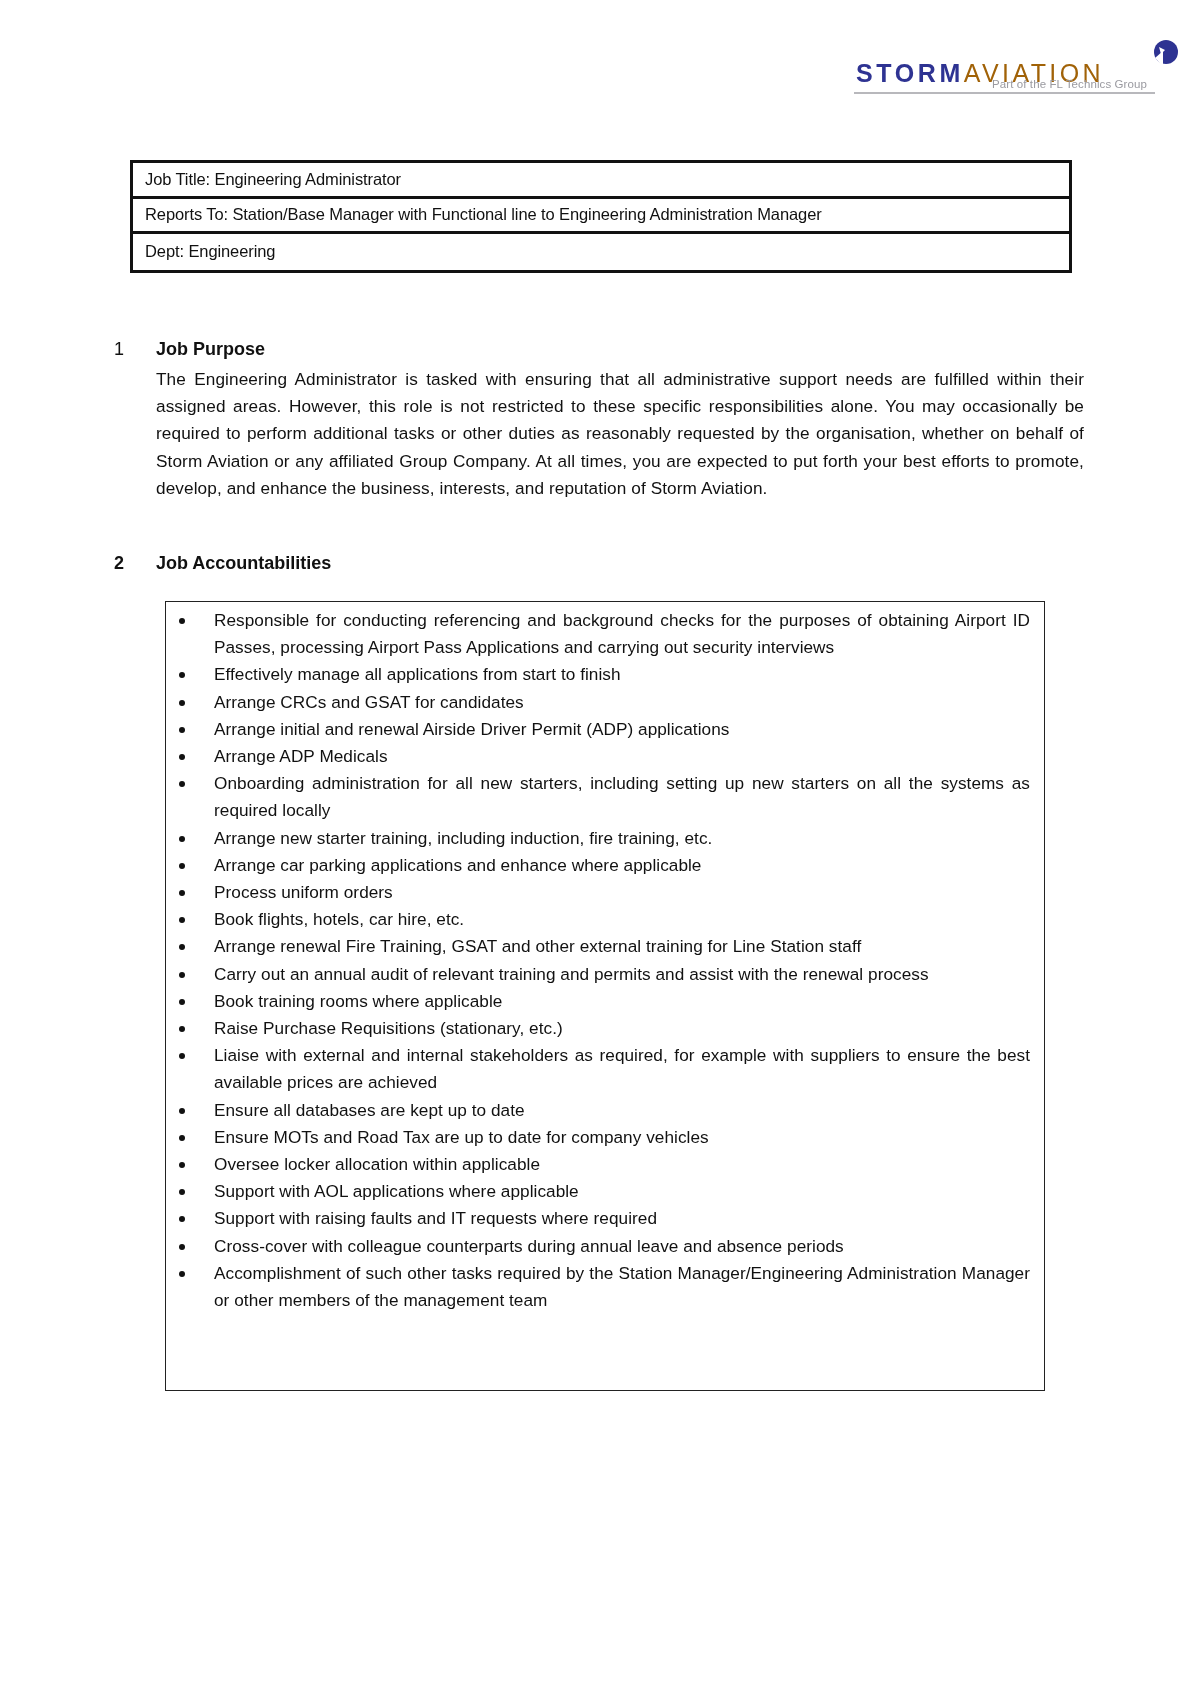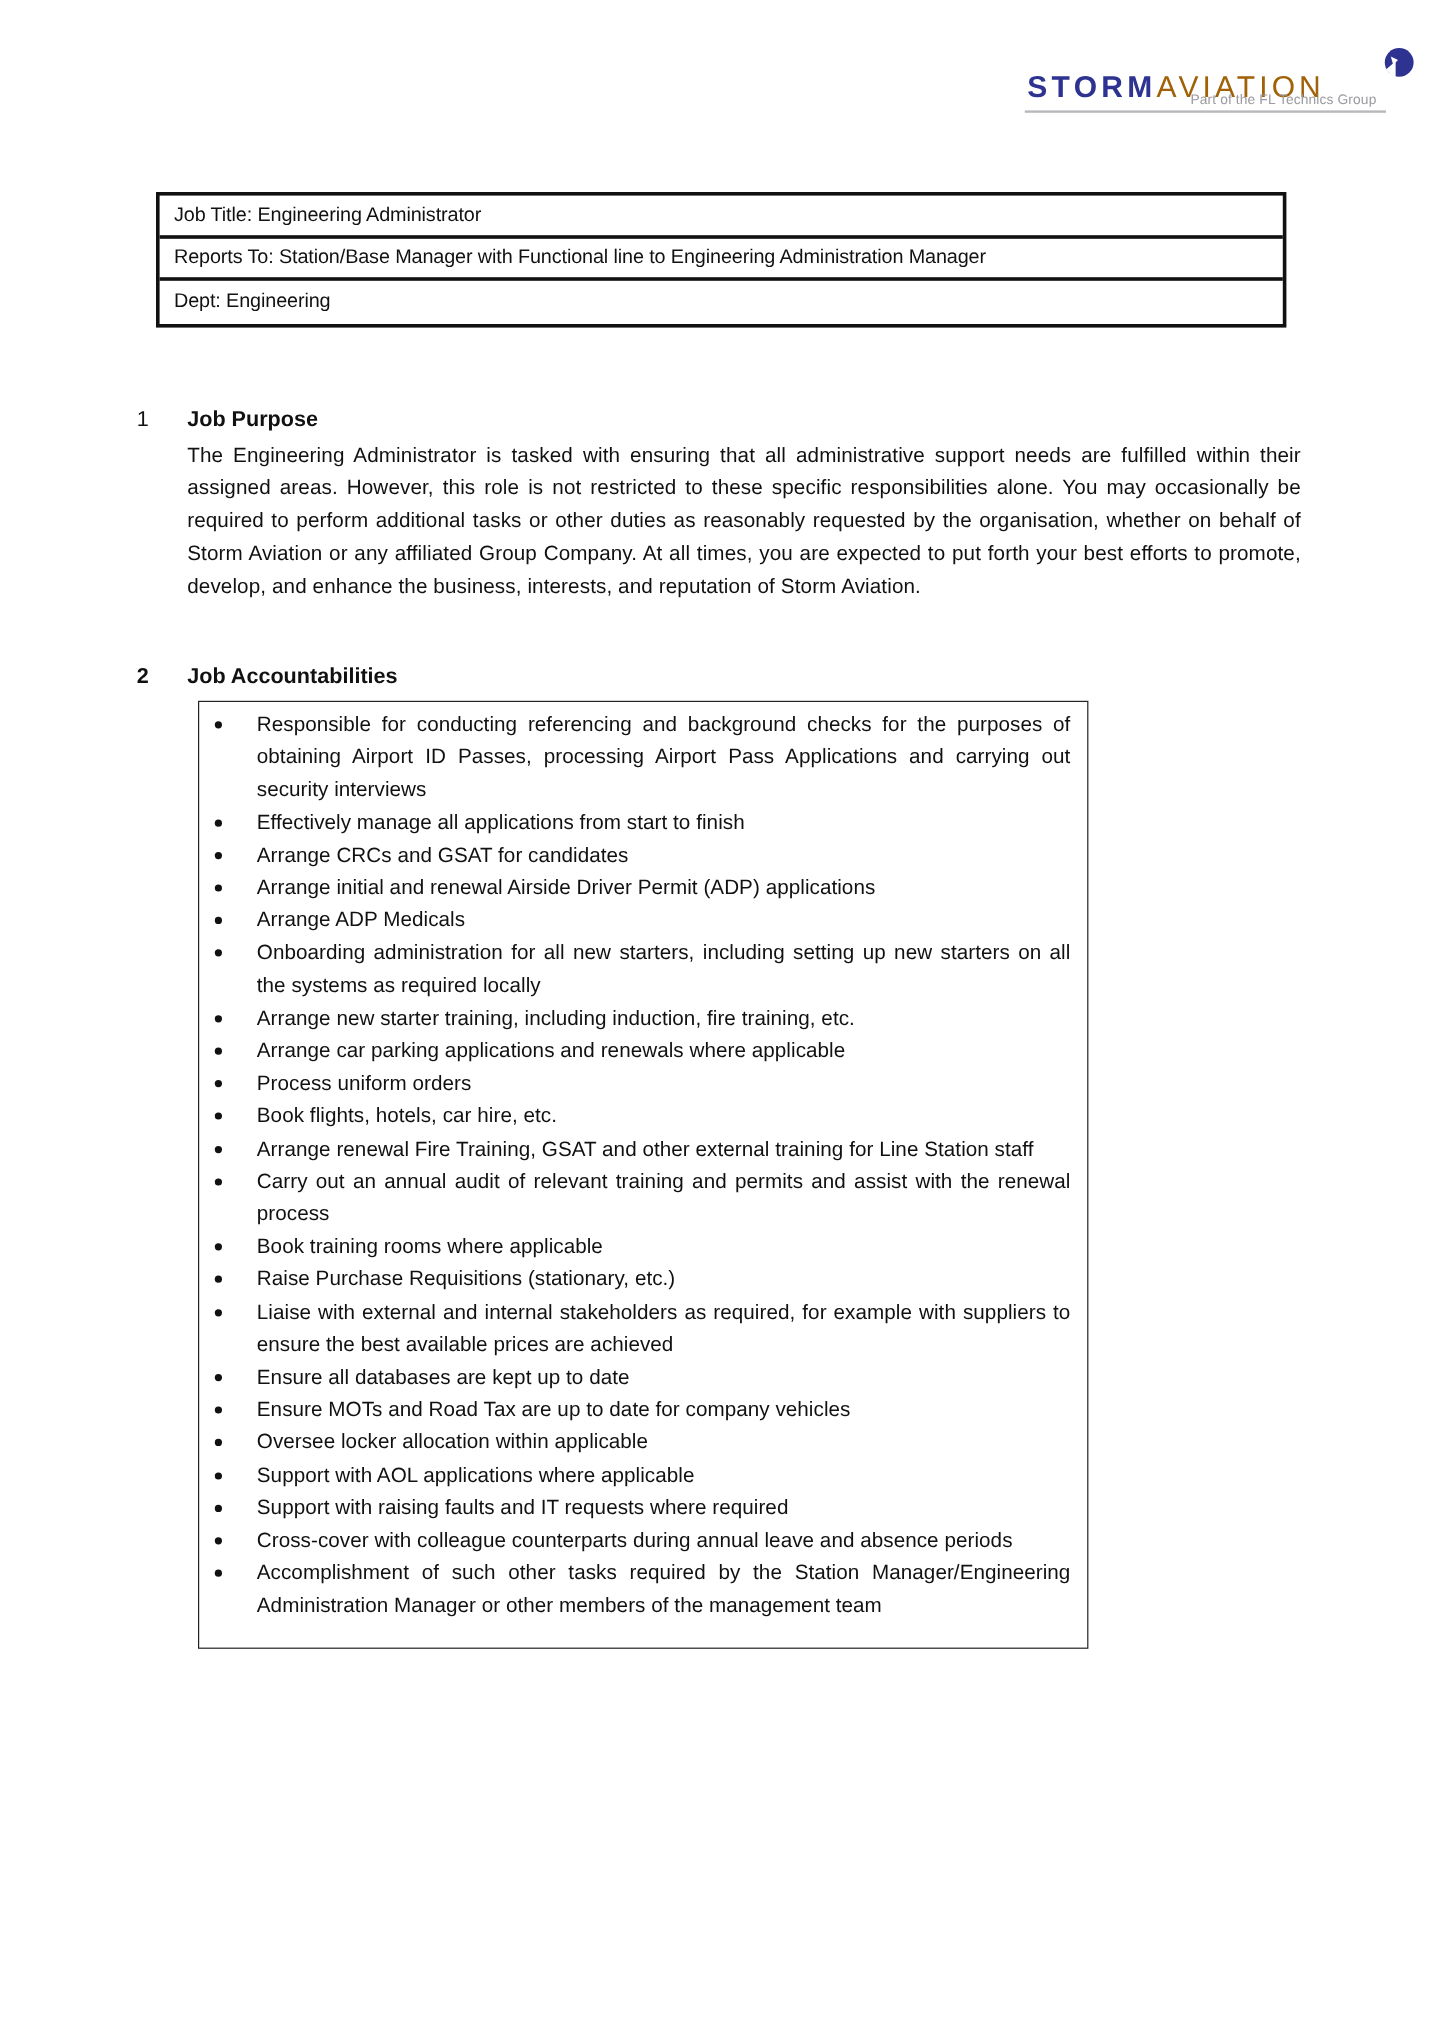--- a/index.html
+++ b/index.html
@@ -120,22 +120,22 @@
       font-size: 17.2px;
       line-height: 27.2px;
       text-align: justify;
       letter-spacing: 0.1px;
     }
 
     
     .acc-box {
       position: absolute;
       left: 165px;
-      top: 584px;
-      width: 742px;
+      top: 601px;
+      width: 880px;
       height: 790px;
       border: 1.5px solid #222222;
       box-sizing: border-box;
     }
     .acc-list {
       list-style: none;
       margin: 0;
       padding: 5px 0 0 0;
     }
     .acc-item {
@@ -192,21 +192,21 @@
 
 <div class="acc-box">
   <ul class="acc-list">
     <li class="acc-item"><span class="acc-bullet"></span><span>Responsible for conducting referencing and background checks for the purposes of obtaining Airport ID Passes, processing Airport Pass Applications and carrying out security interviews</span></li>
     <li class="acc-item"><span class="acc-bullet"></span><span>Effectively manage all applications from start to finish</span></li>
     <li class="acc-item"><span class="acc-bullet"></span><span>Arrange CRCs and GSAT for candidates</span></li>
     <li class="acc-item"><span class="acc-bullet"></span><span>Arrange initial and renewal Airside Driver Permit (ADP) applications</span></li>
     <li class="acc-item"><span class="acc-bullet"></span><span>Arrange ADP Medicals</span></li>
     <li class="acc-item"><span class="acc-bullet"></span><span>Onboarding administration for all new starters, including setting up new starters on all the systems as required locally</span></li>
     <li class="acc-item"><span class="acc-bullet"></span><span>Arrange new starter training, including induction, fire training, etc.</span></li>
-    <li class="acc-item"><span class="acc-bullet"></span><span>Arrange car parking applications and renewals where applicable</span></li>
+    <li class="acc-item"><span class="acc-bullet"></span><span>Arrange car parking applications and enhance where applicable</span></li>
     <li class="acc-item"><span class="acc-bullet"></span><span>Process uniform orders</span></li>
     <li class="acc-item"><span class="acc-bullet"></span><span>Book flights, hotels, car hire, etc.</span></li>
     <li class="acc-item"><span class="acc-bullet"></span><span>Arrange renewal Fire Training, GSAT and other external training for Line Station staff</span></li>
     <li class="acc-item"><span class="acc-bullet"></span><span>Carry out an annual audit of relevant training and permits and assist with the renewal process</span></li>
     <li class="acc-item"><span class="acc-bullet"></span><span>Book training rooms where applicable</span></li>
     <li class="acc-item"><span class="acc-bullet"></span><span>Raise Purchase Requisitions (stationary, etc.)</span></li>
     <li class="acc-item"><span class="acc-bullet"></span><span>Liaise with external and internal stakeholders as required, for example with suppliers to ensure the best available prices are achieved</span></li>
     <li class="acc-item"><span class="acc-bullet"></span><span>Ensure all databases are kept up to date</span></li>
     <li class="acc-item"><span class="acc-bullet"></span><span>Ensure MOTs and Road Tax are up to date for company vehicles</span></li>
     <li class="acc-item"><span class="acc-bullet"></span><span>Oversee locker allocation within applicable</span></li>

